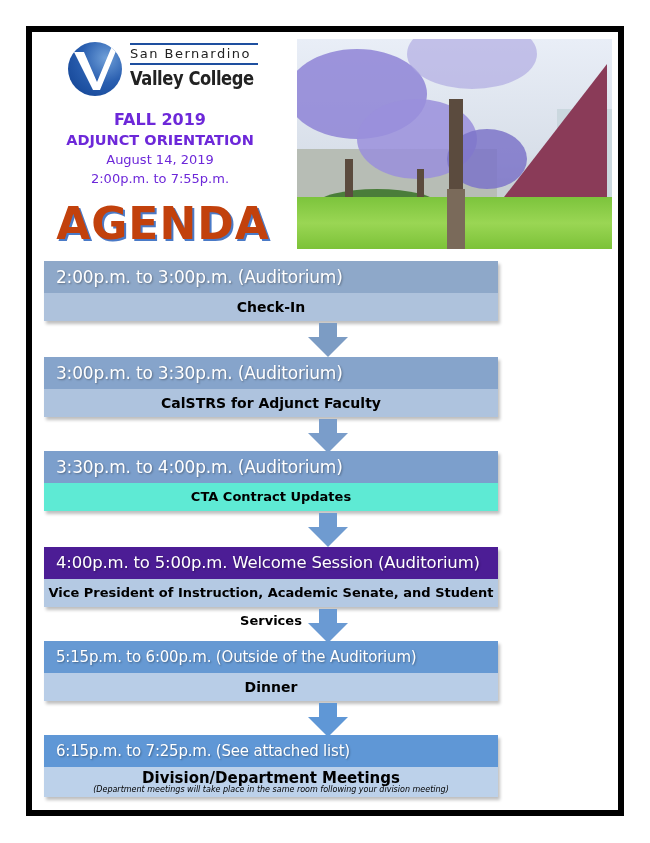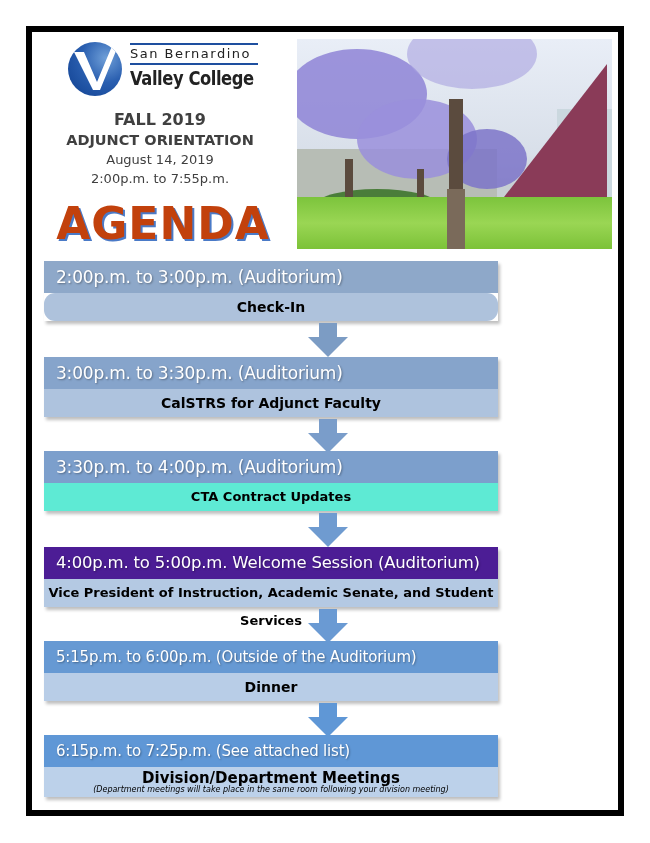--- a/index.html
+++ b/index.html
@@ -6,21 +6,21 @@
   body { width:650px; height:843px; position:relative; overflow:hidden; font-family:"DejaVu Sans", sans-serif; }
   .frame { position:absolute; left:26px; top:26px; width:586px; height:778px; border:6px solid #000; background:#fff; }
   .logo { position:absolute; left:68px; top:40px; width:190px; height:58px; }
   .logo-circle { position:absolute; left:0; top:2px; width:54px; height:54px; border-radius:50%;
      background:radial-gradient(circle at 70% 30%, #6f9fd8 0%, #2a5fb0 45%, #0f3f8f 100%); overflow:hidden; }
   .logo-circle svg { position:absolute; left:0; top:0; }
   .logo-text1 { position:absolute; left:62px; top:6px; font-family:"DejaVu Sans", sans-serif; font-size:13px; letter-spacing:1.5px; color:#222; white-space:nowrap; }
   .logo-line1 { position:absolute; left:62px; top:3px; width:128px; height:2px; background:#1e4f9f; }
   .logo-line2 { position:absolute; left:62px; top:23px; width:128px; height:2px; background:#1e4f9f; }
   .logo-text2 { position:absolute; left:62px; top:27px; font-family:"DejaVu Sans", sans-serif; font-weight:bold; font-size:19px; color:#222; letter-spacing:-0.5px; white-space:nowrap; transform:scaleX(0.86); transform-origin:left top; }
-  .title-block { position:absolute; left:50px; width:220px; text-align:center; color:#404040; }
+  .title-block { position:absolute; left:50px; width:220px; text-align:center; color:#6d28d9; }
   .t-fall { top:110px; font-weight:bold; font-size:16px; }
   .t-orient { top:132px; font-weight:bold; font-size:14.5px; }
   .t-date { top:152px; font-size:13px; }
   .t-time { top:171px; font-size:13px; }
   .agenda { position:absolute; left:52px; top:198px; width:222px; text-align:center; font-family:"DejaVu Sans", sans-serif;
      font-weight:bold; font-size:44px; letter-spacing:1px; color:#c2410c;
      text-shadow: 2px 2px 0 #4a7ac7, -1px -1px 0 #fff; }
   .photo { position:absolute; left:297px; top:39px; width:315px; height:210px; overflow:hidden; }
   .photo .sky { position:absolute; inset:0; background:linear-gradient(180deg,#e9eef7 0%, #d8dfe9 55%, #c7cfd3 70%); }
   .photo .grass { position:absolute; left:0; right:0; bottom:0; height:52px; background:linear-gradient(180deg,#7cc43c 0%, #9ad654 50%, #7cc238 100%); }
@@ -77,21 +77,21 @@
   <div class="trunk" style="left:48px;top:120px;width:8px;height:60px;"></div>
   <div class="trunk" style="left:120px;top:130px;width:7px;height:50px;"></div>
   <div class="grass"></div>
   <div class="trunk" style="left:150px;top:150px;width:18px;height:60px;background:#7a6a5a;"></div>
 </div>
 
 <div class="bars">
 
   <div class="session" style="top:0;">
     <div class="s-head" style="background:#8ea8c9;">2:00p.m. to 3:00p.m. (Auditorium)</div>
-    <div class="s-body" style="background:#aec2dc;border-radius:11px;">Check-In</div>
+    <div class="s-body" style="background:#aec2dc;">Check-In</div>
   </div>
   <div class="arrow" style="top:62px;">
     <div class="stem" style="background:#7c9cc4;"></div>
       <div class="head" style="border-top:20px solid #7c9cc4;"></div>
   </div>
 
   <div class="session" style="top:96px;">
     <div class="s-head" style="background:#86a4cb;">3:00p.m. to 3:30p.m. (Auditorium)</div>
     <div class="s-body" style="background:#aec3de;">CalSTRS for Adjunct Faculty</div>
   </div>

